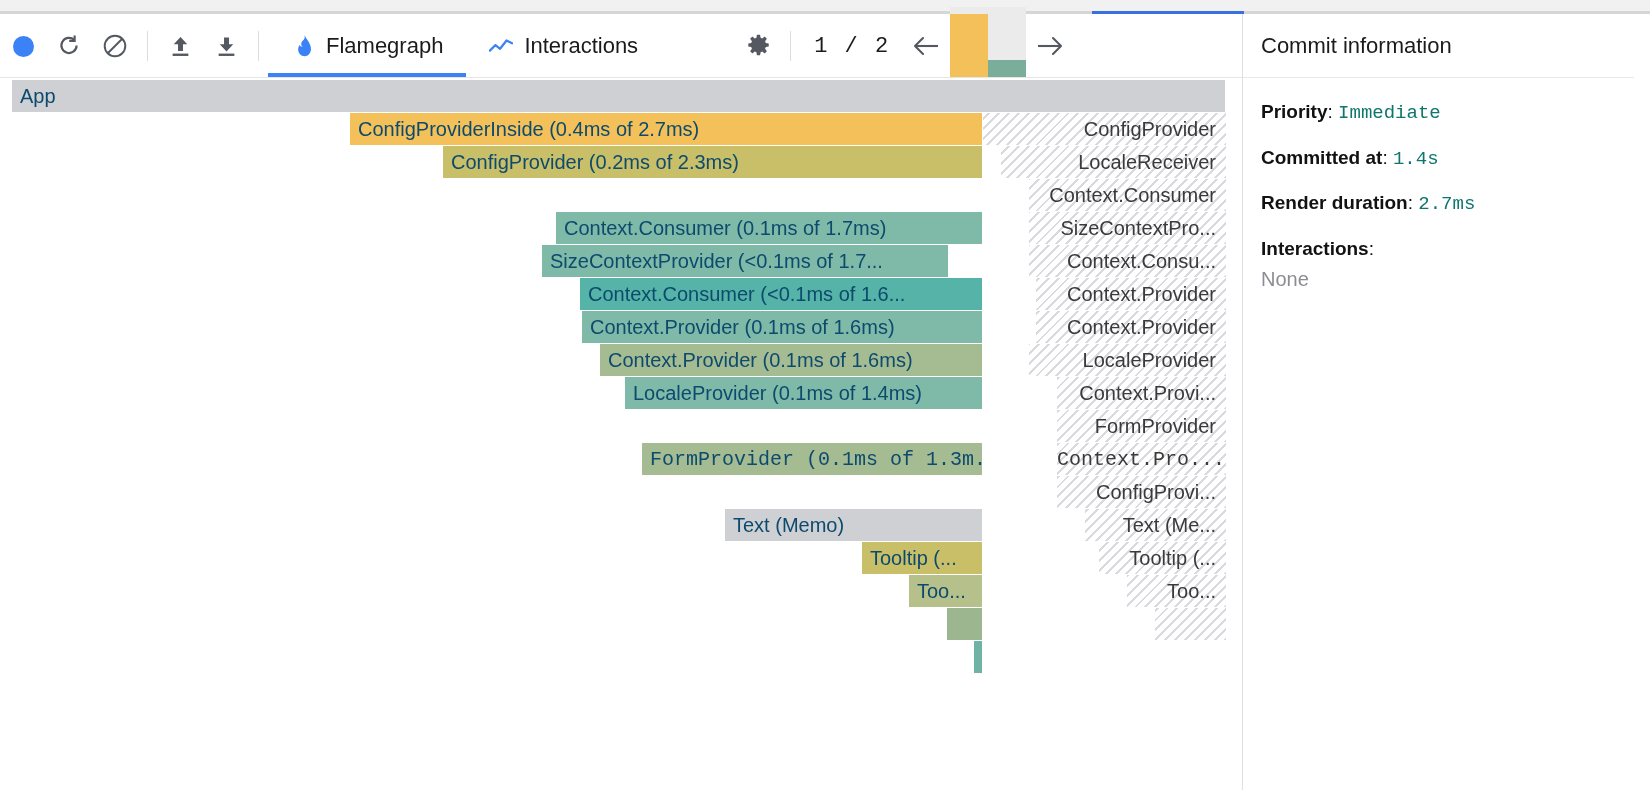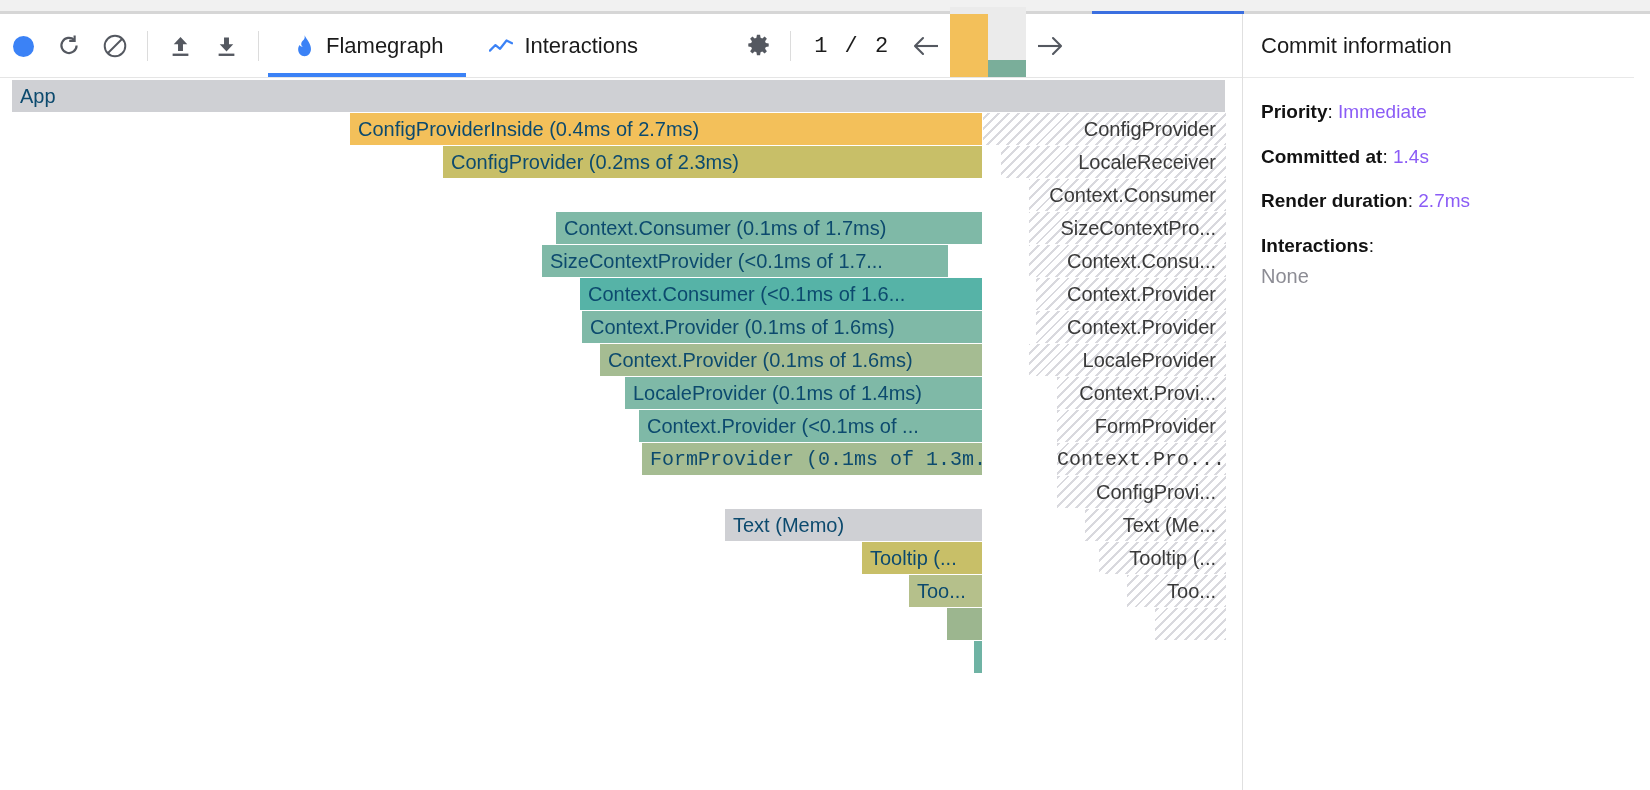--- a/index.html
+++ b/index.html
@@ -129,21 +129,21 @@
   .rpanel-header {
     height: 64px; display: flex; align-items: center;
     padding-left: 18px; border-bottom: 1px solid #e8e8e8;
   }
   .rpanel-title { font-size: 22px; color: #1b1b1b; }
   .rpanel-body { padding: 22px 18px 0 18px; }
   .info-row { margin-bottom: 20px; font-size: 19px; line-height: 1.3; }
   .info-label { font-weight: bold; color: #121212; }
   .info-colon { color: #121212; }
   .info-value {
-    font-family: Liberation Sans, sans-serif; font-size: 19px; color: #8b5cf6;
+    font-family: Liberation Mono, monospace; font-size: 19px; color: #0f766e;
   }
   .info-none {
     font-family: "Liberation Sans", sans-serif;
     font-size: 20px; color: #8c8c94; margin-top: 4px;
   }
 </style>
 </head>
 <body>
 
 <div id="root">
@@ -323,23 +323,20 @@
       </div>
       <div class="frow" style="top: 299px; left: 0px; width: 1242px;">
         <div class="fbar" style="left: 625px; width: 357px; background: rgb(127, 185, 167);">
           <span class="fbar-label">LocaleProvider (0.1ms of 1.4ms)</span>
         </div>
         <div class="fbar hatch" style="left: 1057px; width: 169px;">
           <span class="fbar-label">Context.Provi...</span>
         </div>
       </div>
       <div class="frow" style="top: 332px; left: 0px; width: 1242px;">
-        <div class="fbar" style="left: 639px; width: 343px; background: rgb(127, 185, 167);">
-          <span class="fbar-label">Context.Provider (&lt;0.1ms of ...</span>
-        </div>
         <div class="fbar hatch" style="left: 1057px; width: 169px;">
           <span class="fbar-label">FormProvider</span>
         </div>
       </div>
       <div class="frow" style="top: 365px; left: 0px; width: 1242px; font-family: Liberation Mono, monospace;">
         <div class="fbar" style="left: 642px; width: 340px; background: rgb(165, 188, 146);">
           <span class="fbar-label">FormProvider (0.1ms of 1.3m...</span>
         </div>
         <div class="fbar hatch" style="left: 1057px; width: 169px;">
           <span class="fbar-label">Context.Pro...</span>

